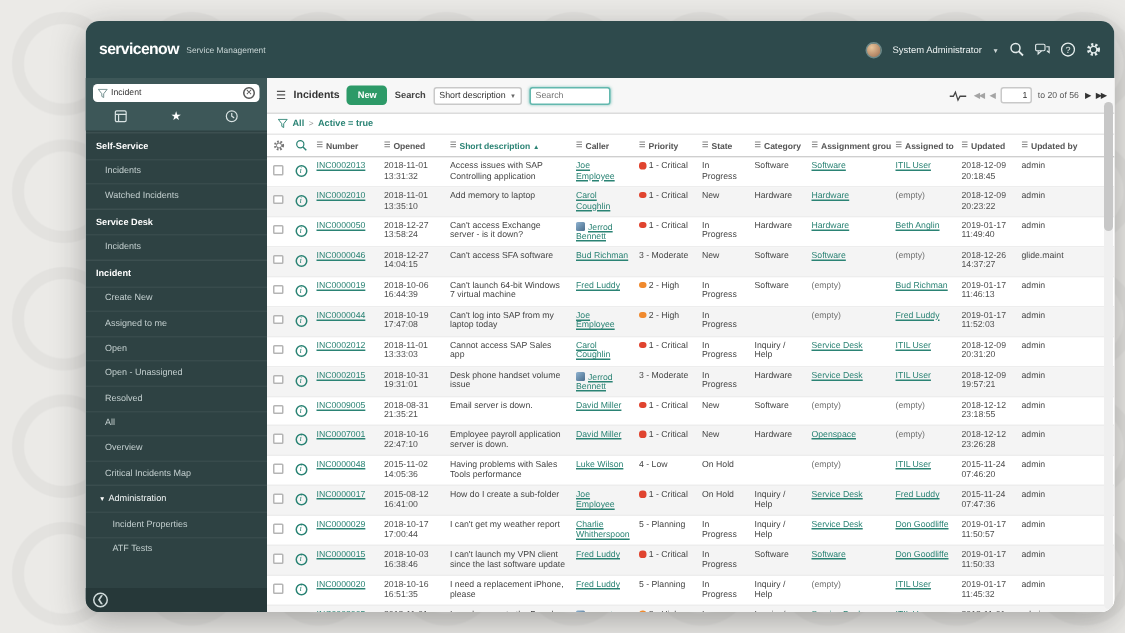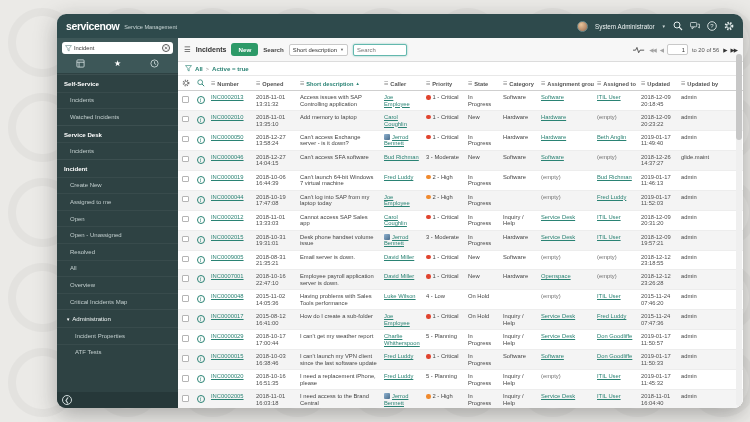--- a/index.html
+++ b/index.html
@@ -13,21 +13,21 @@
   html,body{width:750px;height:422px;overflow:hidden;}
   body{
     position:relative;
     background-color:#ebeae7;
     background-image:radial-gradient(circle at center, rgba(0,0,0,0) 26px, rgba(0,0,0,0.035) 27px, rgba(0,0,0,0.035) 34px, rgba(0,0,0,0) 35px);
     background-size:85px 85px;
   }
   .window{position:absolute;left:57px;top:14px;width:686px;height:394px;border-radius:9px;overflow:hidden;
     box-shadow:0 6px 22px rgba(40,40,40,.35);background:#fff;display:flex;flex-direction:column;}
   
-  .banner{height:24px;background:var(--banner);display:flex;align-items:center;padding:0 9px;flex:0 0 auto;}
+  .banner{height:38px;background:var(--banner);display:flex;align-items:center;padding:0 9px;flex:0 0 auto;}
   .logo{color:#fff;font-size:10.5px;font-weight:bold;letter-spacing:-.4px;}
   .product{color:#c9d6d6;font-size:5.6px;margin-left:5px;margin-top:2px;}
   .banner-right{margin-left:auto;display:flex;align-items:center;gap:7px;}
   .avatar{width:11px;height:11px;border-radius:50%;background:radial-gradient(circle at 35% 30%,#e8c49a,#9c6b4e);border:1px solid #6e8a8a;}
   .user{color:#eef3f3;font-size:6.3px;}
   .user-caret{color:#cfd8d8;font-size:4.5px;}
   .bicon{width:10px;height:10px;color:#e4ecec;display:block;}
   
   .app-body{flex:1;display:flex;min-height:0;}
   

